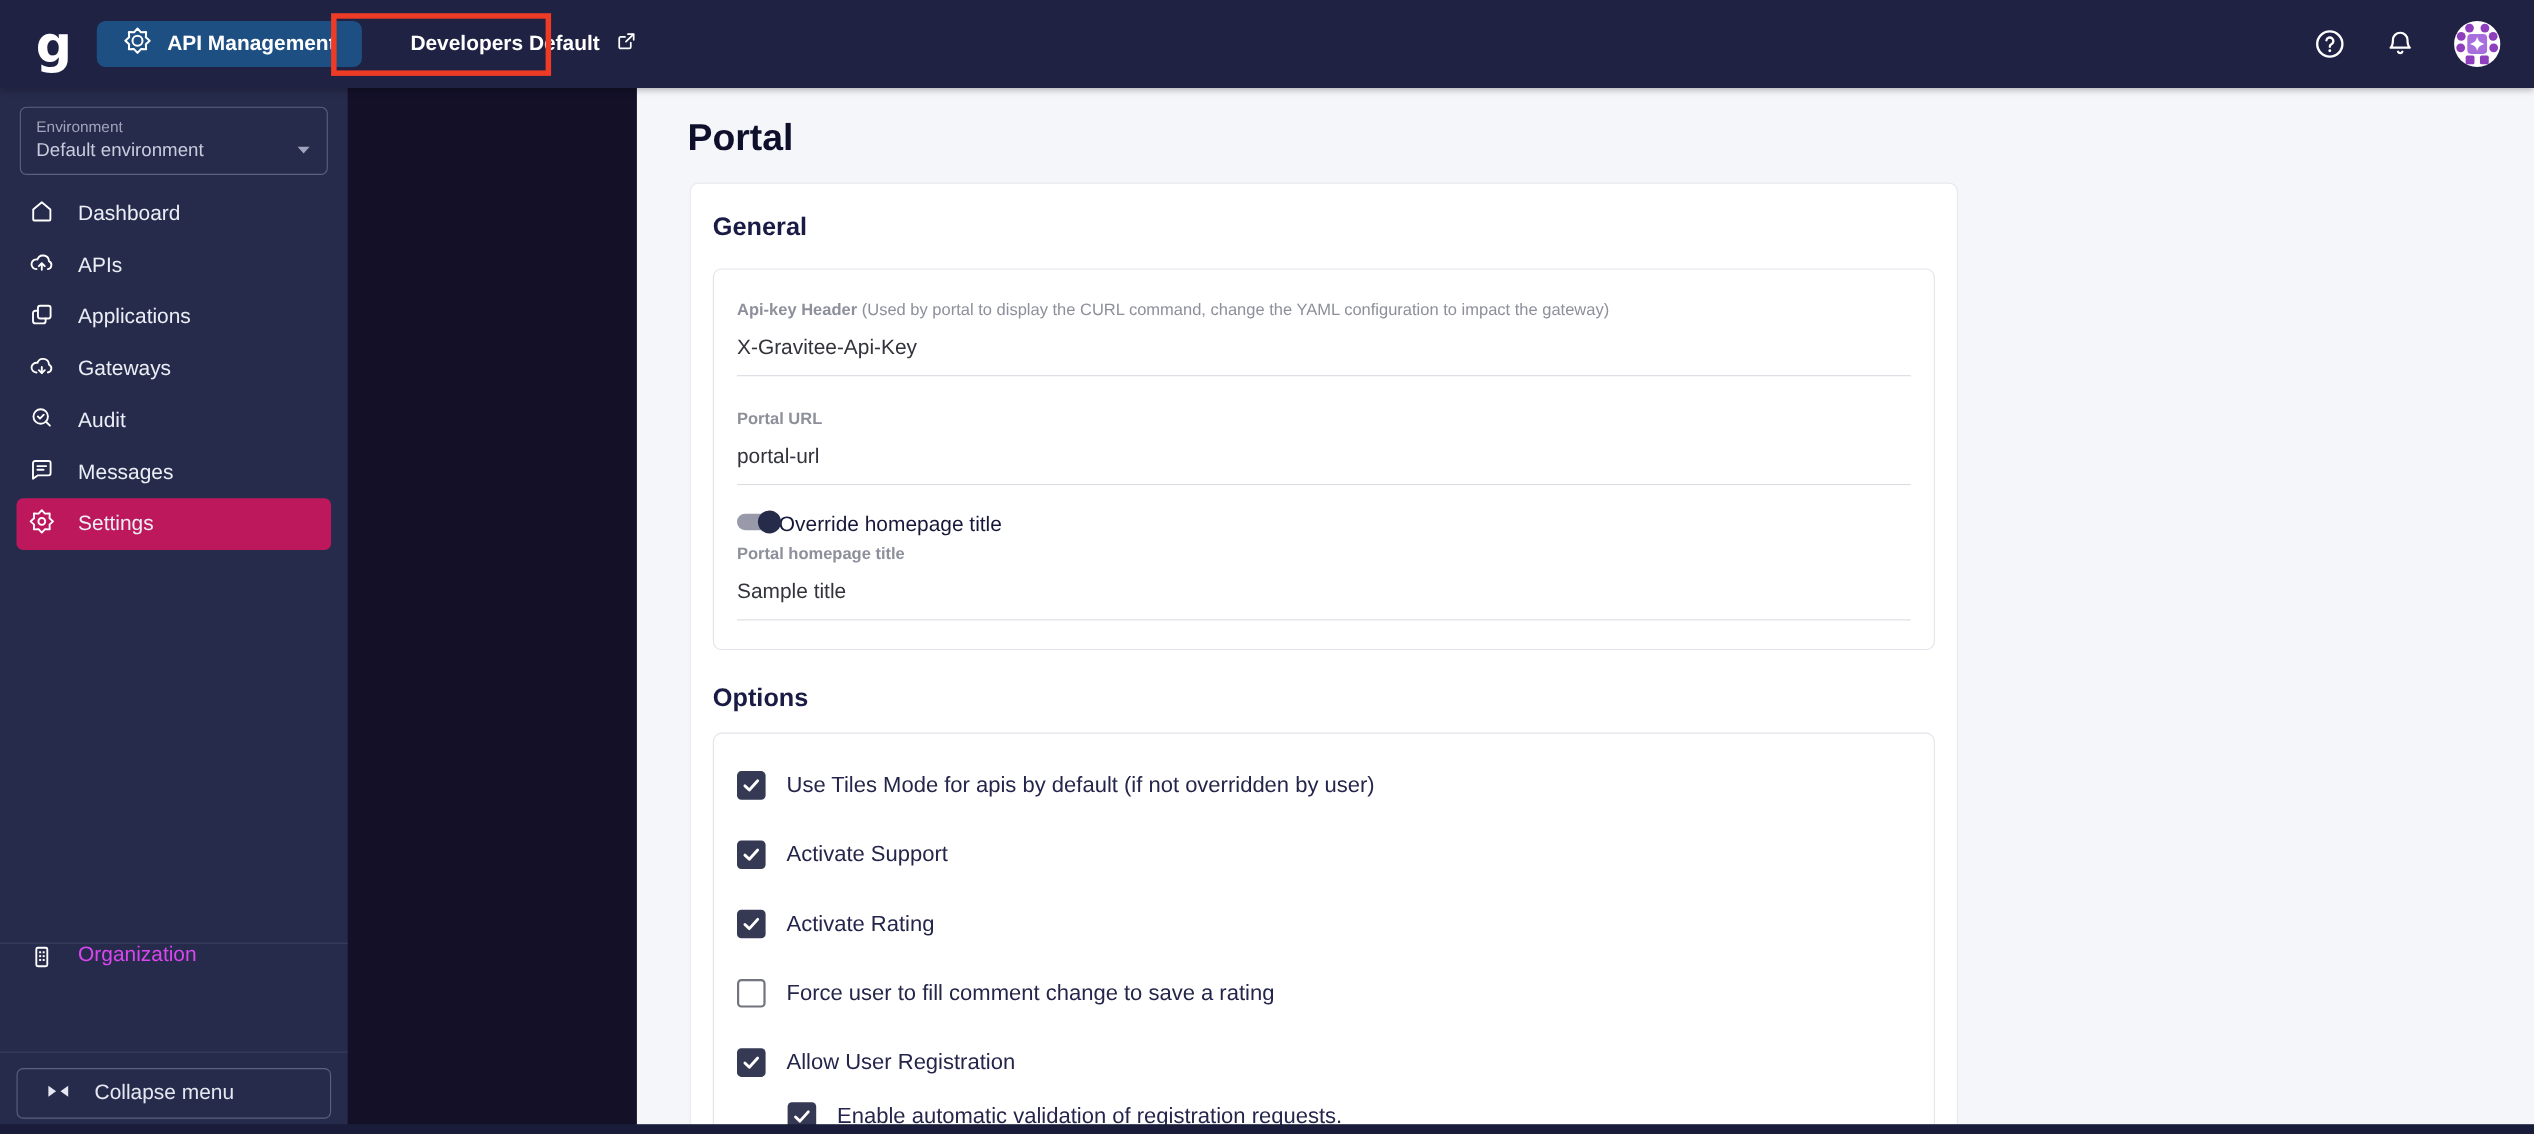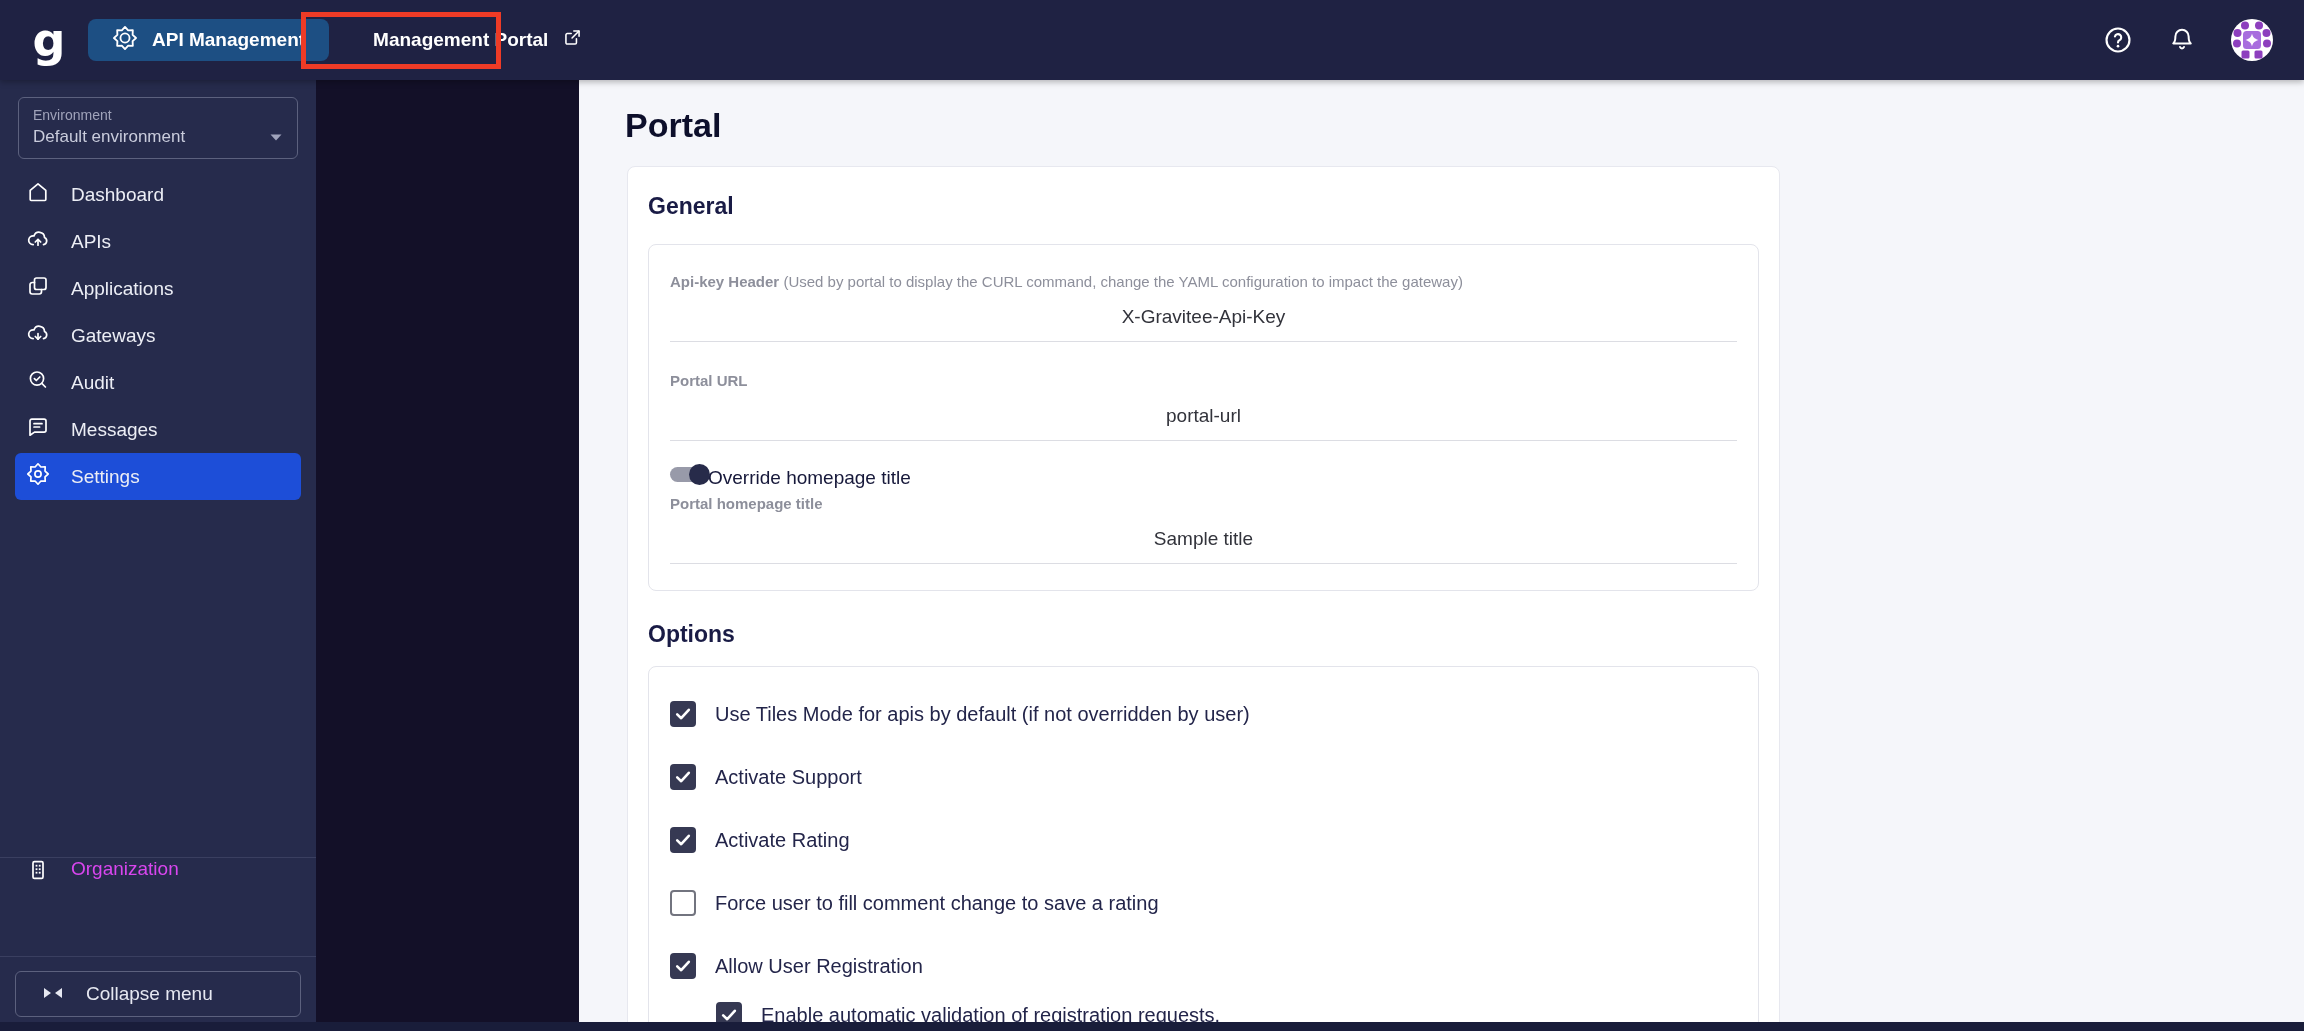--- a/index.html
+++ b/index.html
@@ -16,39 +16,39 @@
   .avatar { width:44px; height:44px; border-radius:50%; overflow:hidden; cursor:pointer; }
 
   
   .sidebar { position:absolute; top:80px; left:0; bottom:0; width:316px; background:#262b4c; display:flex; flex-direction:column; z-index:20; }
   .env-box { margin:17px 18px 0; border:1px solid #5c617e; border-radius:6px; padding:9px 14px 11px; cursor:pointer; }
   .env-label { font-size:14px; color:#a0a3ba; }
   .env-row { display:flex; align-items:center; justify-content:space-between; margin-top:4px; }
   .env-value { font-size:17px; color:#c9ccdc; }
   .nav { margin-top:12px; display:flex; flex-direction:column;text-align:right; }
   .nav-item { height:47px; margin:0 15px; padding:0 11px; display:flex; align-items:center; gap:21px; border-radius:6px; color:#eceef5; font-size:19px; cursor:pointer; }
-  .nav-item.active { background:#1d4ed8; }
+  .nav-item.active { background:#be185d; }
   .nav-item svg, .footer-item svg { flex:0 0 24px; }
   .side-spacer { flex:1; }
   .divider { height:1px; background:#3a3f60; width:100%; }
   .footer-item { height:98px; margin:0 15px; padding:0 11px; display:flex; align-items:flex-start; gap:21px; color:#d946ef; font-size:19px; cursor:pointer; }
   .collapse-btn { margin:14px 15px 14px; height:46px; border:1px solid #5c617e; border-radius:6px; background:transparent; color:#e6e8f1; font-size:19px; display:flex; align-items:center; gap:22px; padding:0 26px; cursor:pointer; font-family:inherit; }
 
   
   .subpanel { position:absolute; top:80px; left:266px; bottom:0; width:313px; background:#131028; z-index:10; }
 
   
   .content { position:absolute; top:80px; left:579px; right:0; bottom:0; background:#f5f6fa; overflow:hidden; }
   .page-title { margin:26px 0 0 46px; font-size:34px; font-weight:bold; color:#0d0f2b; }
   .panel { margin:21px 0 0 48px; width:1153px; height:1400px; background:#fff; border:1px solid #e7e8ef; border-radius:8px; padding:26px 20px 20px; }
   .section-h { font-size:23px; font-weight:bold; color:#191b45; }
   .fieldbox { margin-top:24px; border:1px solid #e3e4eb; border-radius:8px; padding:20px 21px 26px; }
   .f-label { font-size:15px; font-weight:bold; color:#8d8f9b; margin-top:8px; }
   .f-label .note { font-weight:normal; }
-  .f-value { font-size:19px; color:#32333b; margin-top:16px; padding-bottom:13px; border-bottom:1px solid #dcdde3; cursor:text;text-align:center; }
+  .f-value { font-size:19px; color:#32333b; margin-top:16px; padding-bottom:13px; border-bottom:1px solid #dcdde3; cursor:text; }
   .f-gap { height:22px; }
   .toggle-row { display:flex; align-items:flex-start; margin:26px 0 6px; }
   .toggle { width:38px; height:15px; border-radius:8px; background:#989aa9; position:relative; cursor:pointer; flex:0 0 38px; }
   .toggle .thumb { position:absolute; right:-2px; top:-3px; width:21px; height:21px; border-radius:50%; background:#272b4a; }
   .toggle-label { font-size:19px; color:#16183a; }
   .options-h { margin-top:30px; }
   .optbox { margin-top:18px; border:1px solid #e3e4eb; border-radius:8px; padding:34px 21px 20px; }
   .cb-row { display:flex; align-items:center; gap:19px; margin-bottom:37px; cursor:pointer; }
   .cb-row.indent { margin-left:46px; margin-top:-14px; }
   .cbox { width:26px; height:26px; border-radius:4px; flex:0 0 26px; display:flex; align-items:center; justify-content:center; }
@@ -64,21 +64,21 @@
 <div class="topbar">
   <div class="logo">g</div>
   <button class="apim-btn">
     <span id="apim-gear"><svg width="26" height="26" viewBox="0 0 24 24" fill="none" stroke="#fff" stroke-width="1.7" stroke-linecap="round" stroke-linejoin="round">
           <path d="M12.00 1.80 L14.91 4.98 L19.21 4.79 L19.02 9.09 L22.20 12.00 L19.02 14.91 L19.21 19.21 L14.91 19.02 L12.00 22.20 L9.09 19.02 L4.79 19.21 L4.98 14.91 L1.80 12.00 L4.98 9.09 L4.79 4.79 L9.09 4.98 Z"></path>
           <circle cx="12" cy="12" r="4.2"></circle>
         </svg></span>
     <span>API Management</span>
   </button>
   <div class="devportal">
-    <span>Management Portal</span>
+    <span>Developers Default</span>
     <span>
       <svg width="21" height="21" viewBox="0 0 24 24" fill="none" stroke="#fff" stroke-width="1.8" stroke-linecap="round" stroke-linejoin="round">
         <path d="M13.5 4.5H19.5V10.5"></path>
           <path d="M19.2 4.8 11.5 12.5"></path>
         <path d="M16.5 13.5V18a1.5 1.5 0 0 1-1.5 1.5H6A1.5 1.5 0 0 1 4.5 18V9A1.5 1.5 0 0 1 6 7.5h4.5"></path>
       </svg>
     </span>
   </div>
   <div class="annotation"></div>
   <div class="topbar-right">

